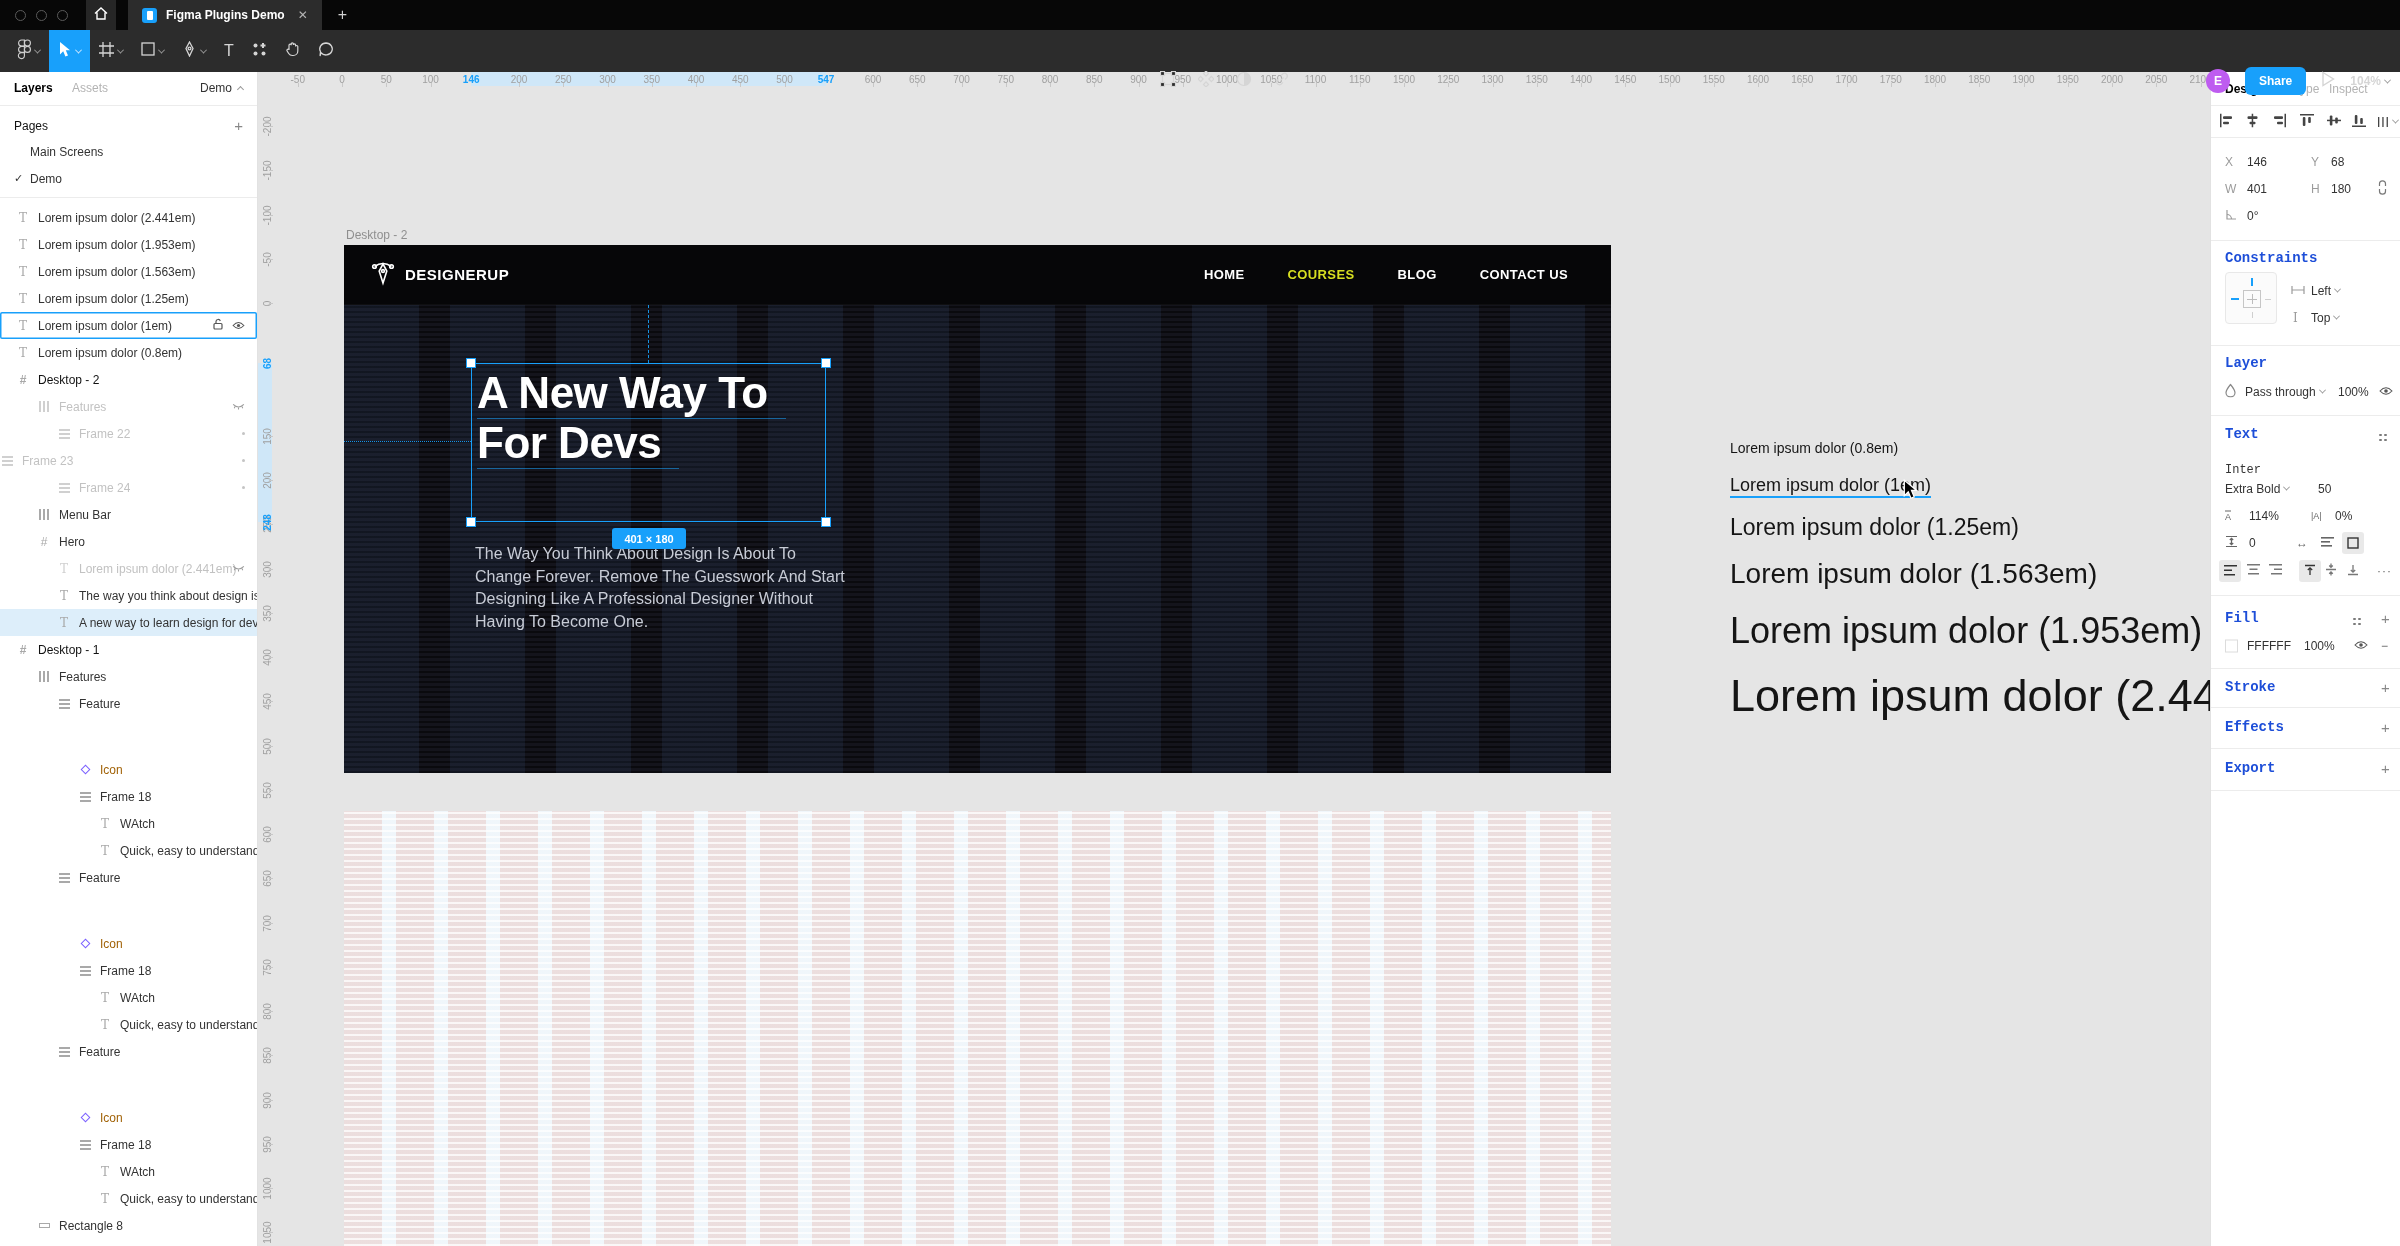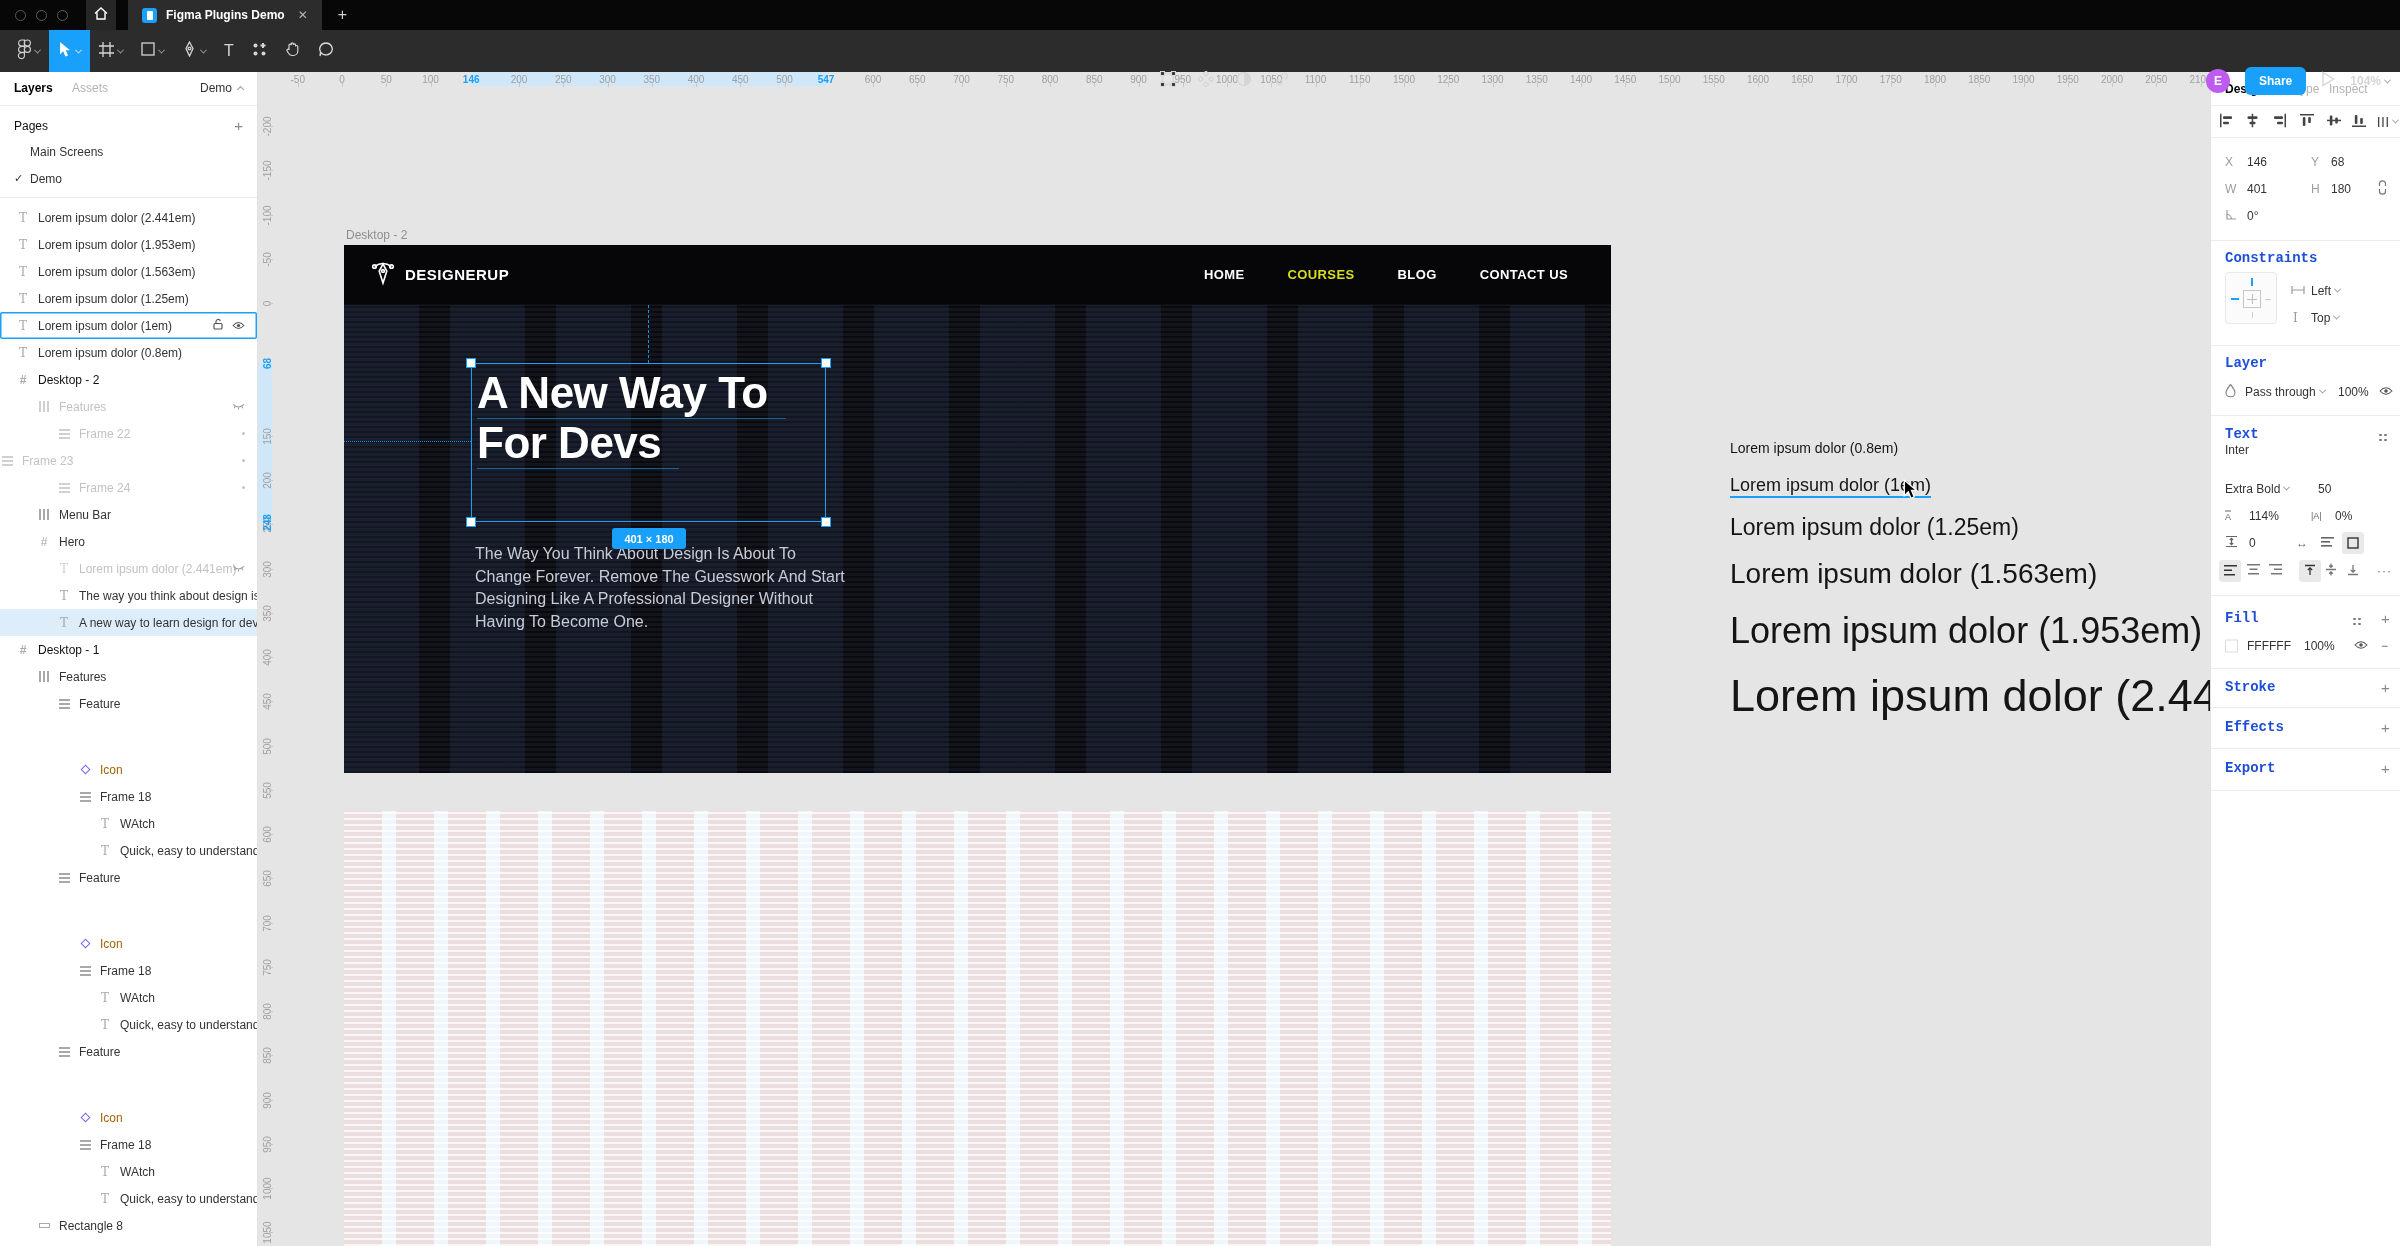--- a/index.html
+++ b/index.html
@@ -874,21 +874,21 @@
           <circle cx="7" cy="5" r="1.8" fill="#555"></circle>
         </svg>
     </span>
   </div>
   <div class="rp-div" style="top:343px;"></div>
 
   <div class="rp-row" style="top:348px;">
     <span class="rp-abs hdr" style="left:14px;">Text</span>
     <span class="rp-abs dots4" style="left:168px;"><i style="left:0;top:0;"></i><i style="left:5px;top:0;"></i><i style="left:0;top:5px;"></i><i style="left:5px;top:5px;"></i></span>
   </div>
-  <div class="rp-row" style="top:364px;">
+  <div class="rp-row" style="top:384px;font-family:Liberation Mono, monospace;">
     <span class="rp-abs" style="left:14px;">Inter</span>
   </div>
   <div class="rp-row" style="top:403px;">
     <span class="rp-abs" style="left:14px; display:flex; align-items:center;">
       <span>Extra Bold</span>
       <span class="chev"></span>
     </span>
     <span class="rp-abs" style="left:107px;">50</span>
   </div>
   <div class="rp-row" style="top:430px;">

